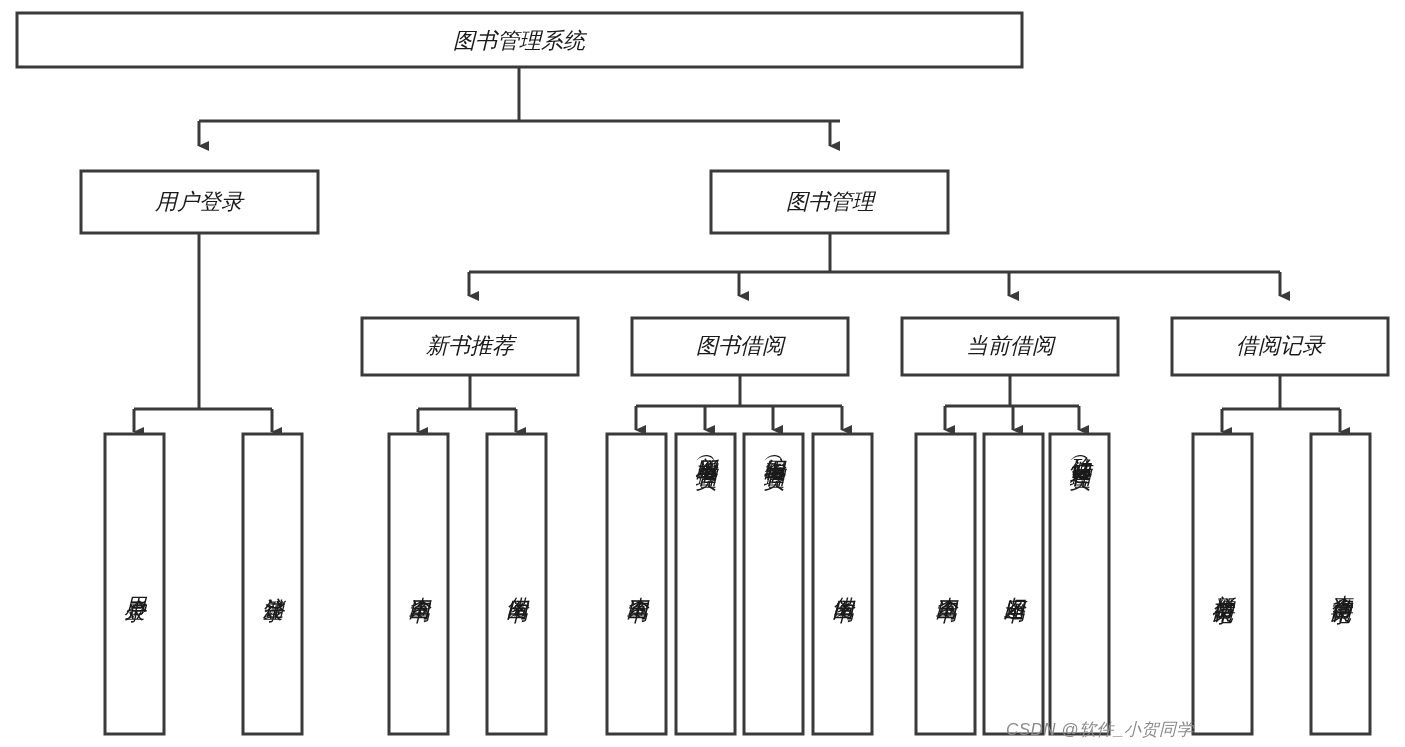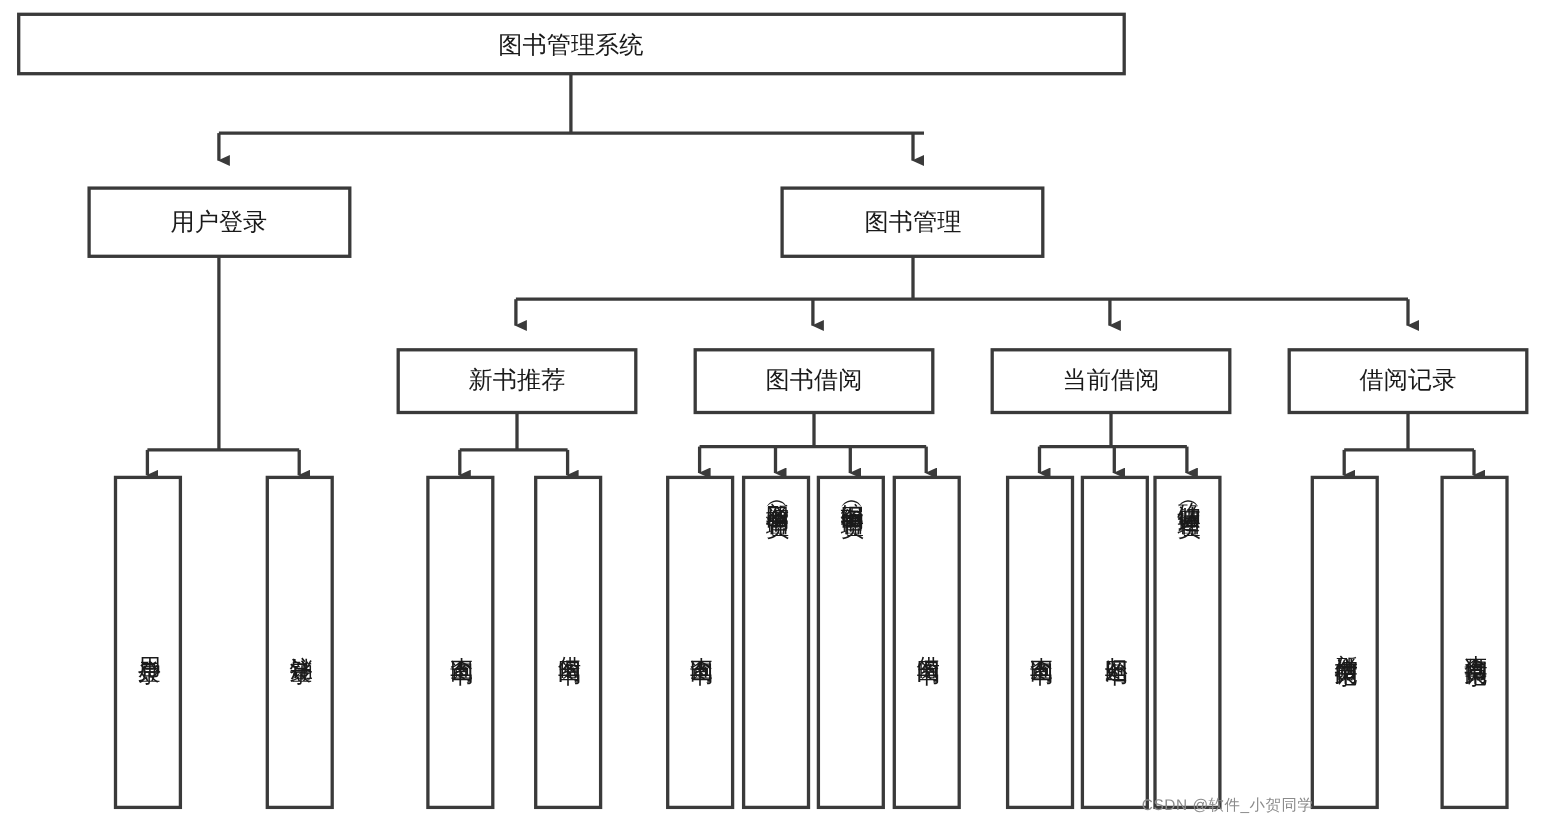--- a/index.html
+++ b/index.html
@@ -12,20 +12,21 @@
     width: 1405px;
     height: 747px;
     overflow: hidden;
     font-family: "Liberation Sans", "DejaVu Sans", sans-serif;
   }
   #diagram-root {
     position: relative;
     width: 1202px;
     height: 747px;
     background: #ffffff;
+    font-style: italic;
   }
   svg.diagram-canvas {
     position: absolute;
     left: 0;
     top: 0;
     width: 1405px;
     height: 747px;
     display: block;
   }
   .node-box {
@@ -73,21 +74,21 @@
     text-orientation: upright;
     letter-spacing: 2px;
     white-space: nowrap;
     text-align: center;
   }
   .watermark {
     position: absolute;
     right: 8px;
     bottom: 6px;
     font-family: "Liberation Sans", "DejaVu Sans", sans-serif;
-    font-size: 14px;
+    font-size: 17px;
     color: #8b8b8b;
     letter-spacing: 0.5px;
     white-space: nowrap;
   }
 </style>
 </head>
 <body>
 
 <div id="diagram-root">
 

